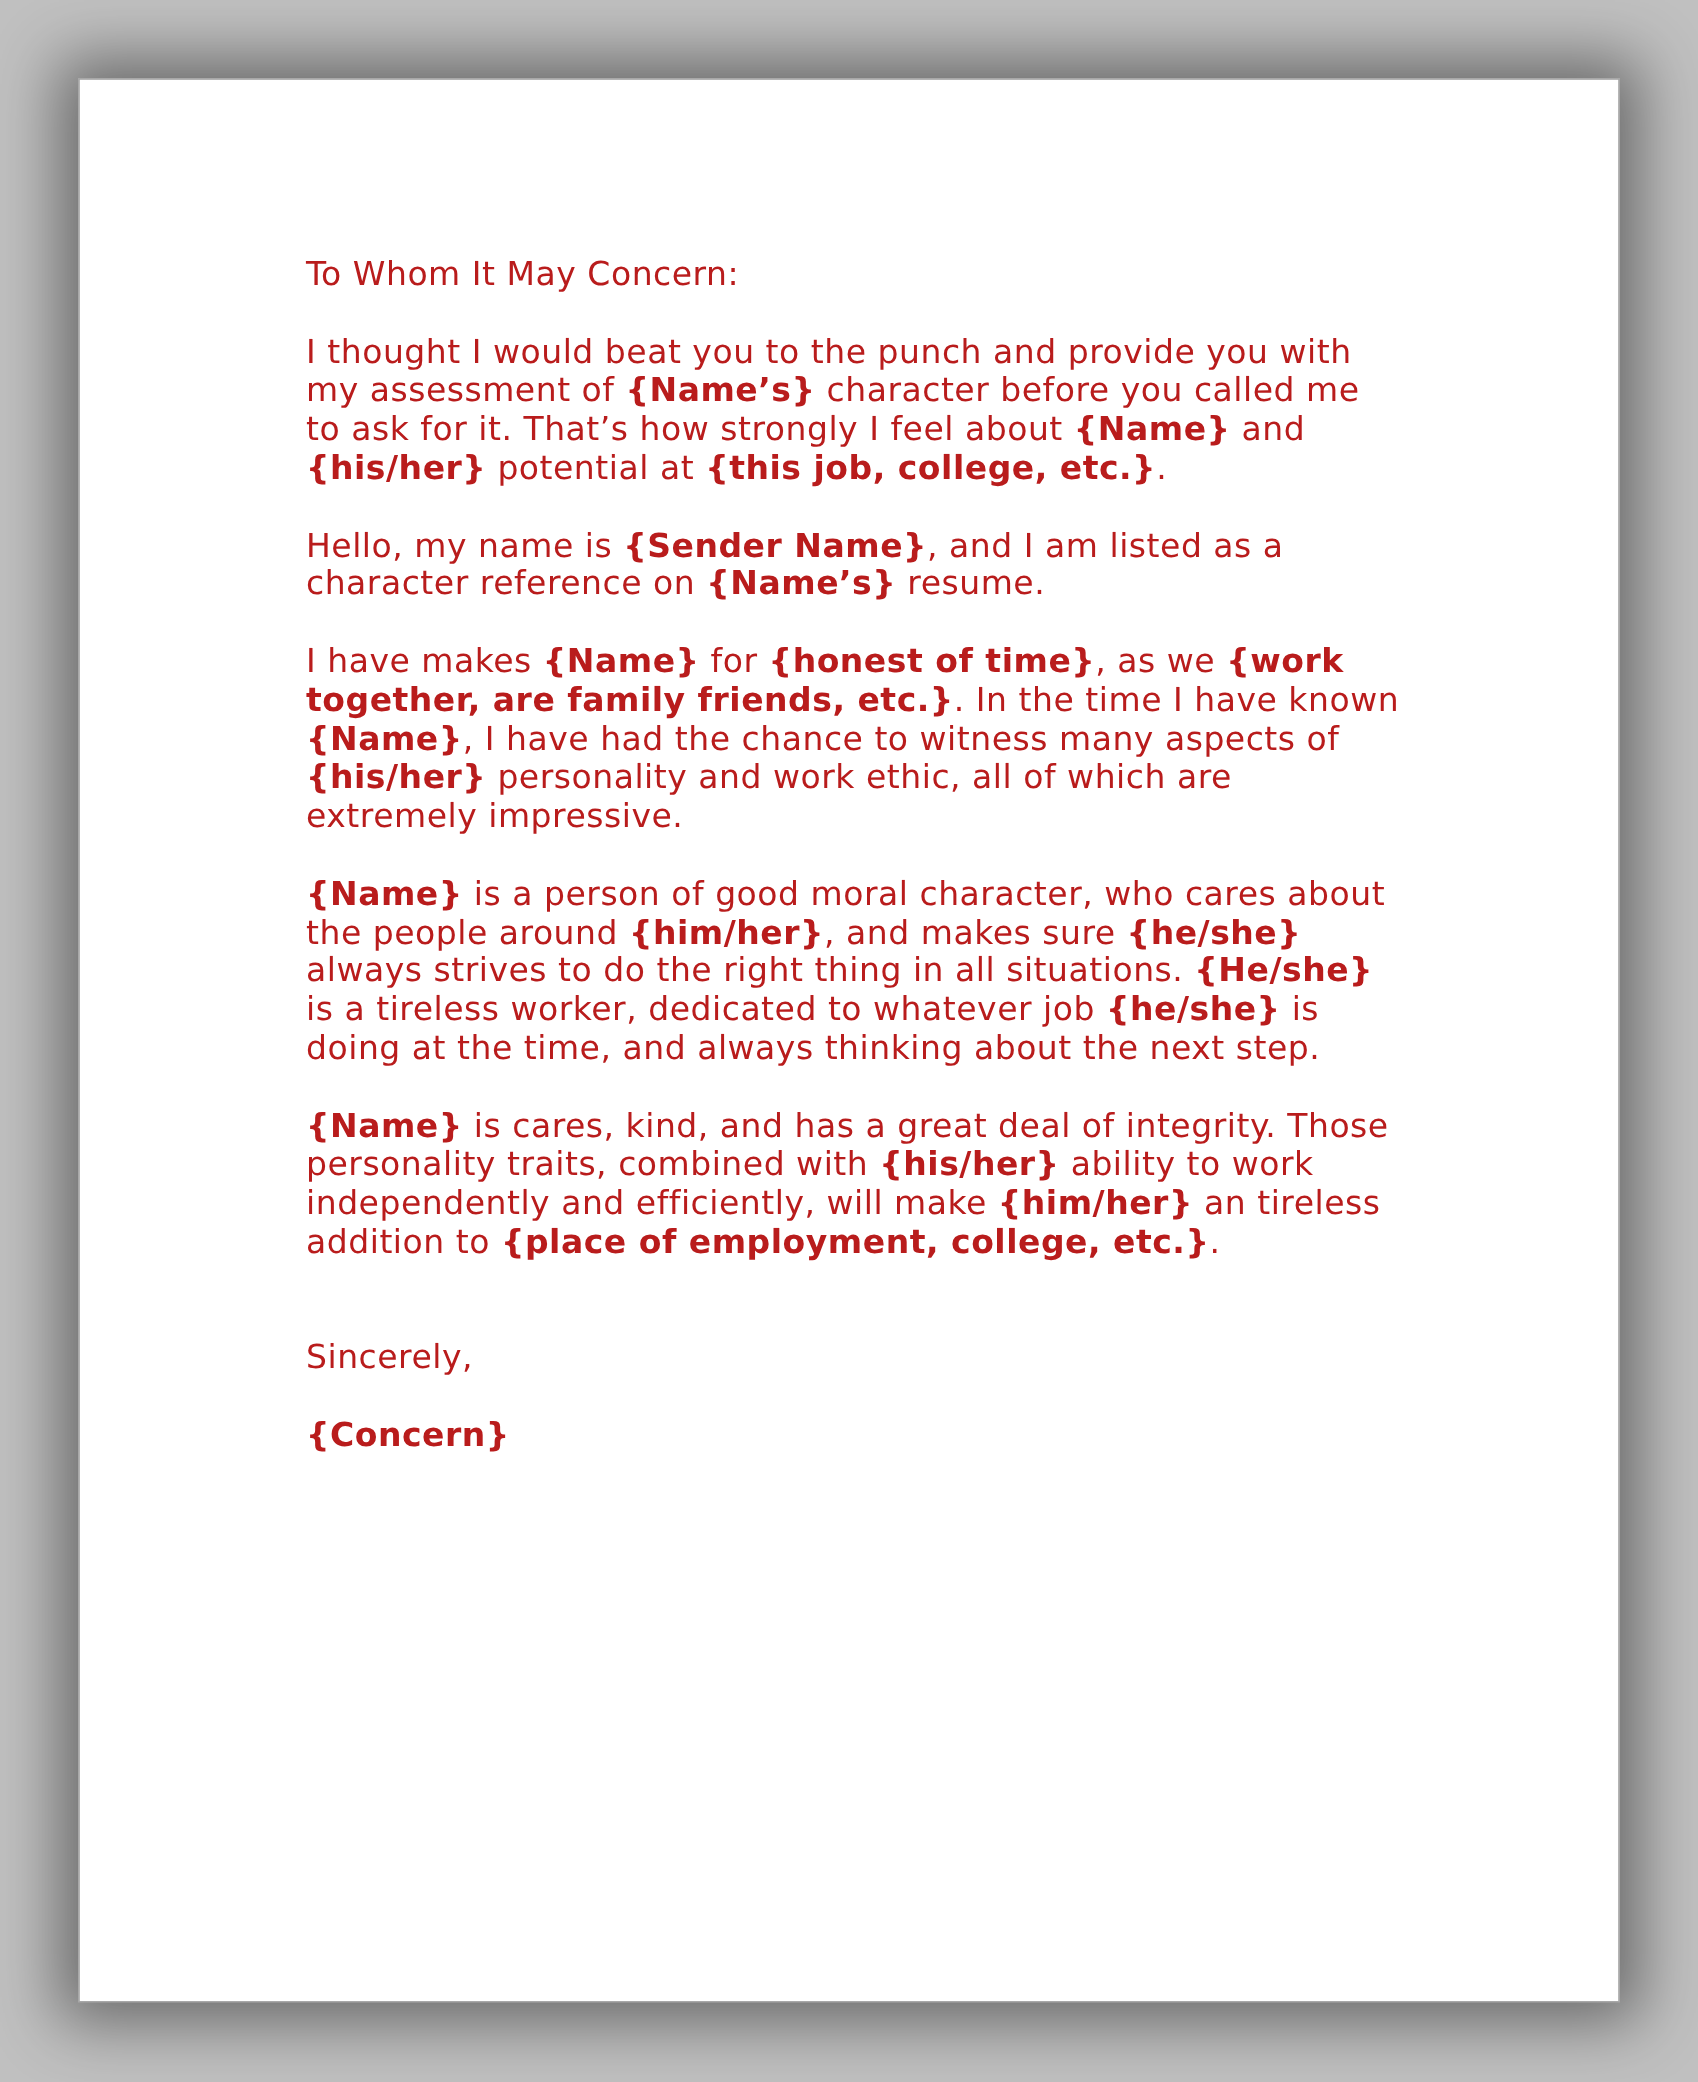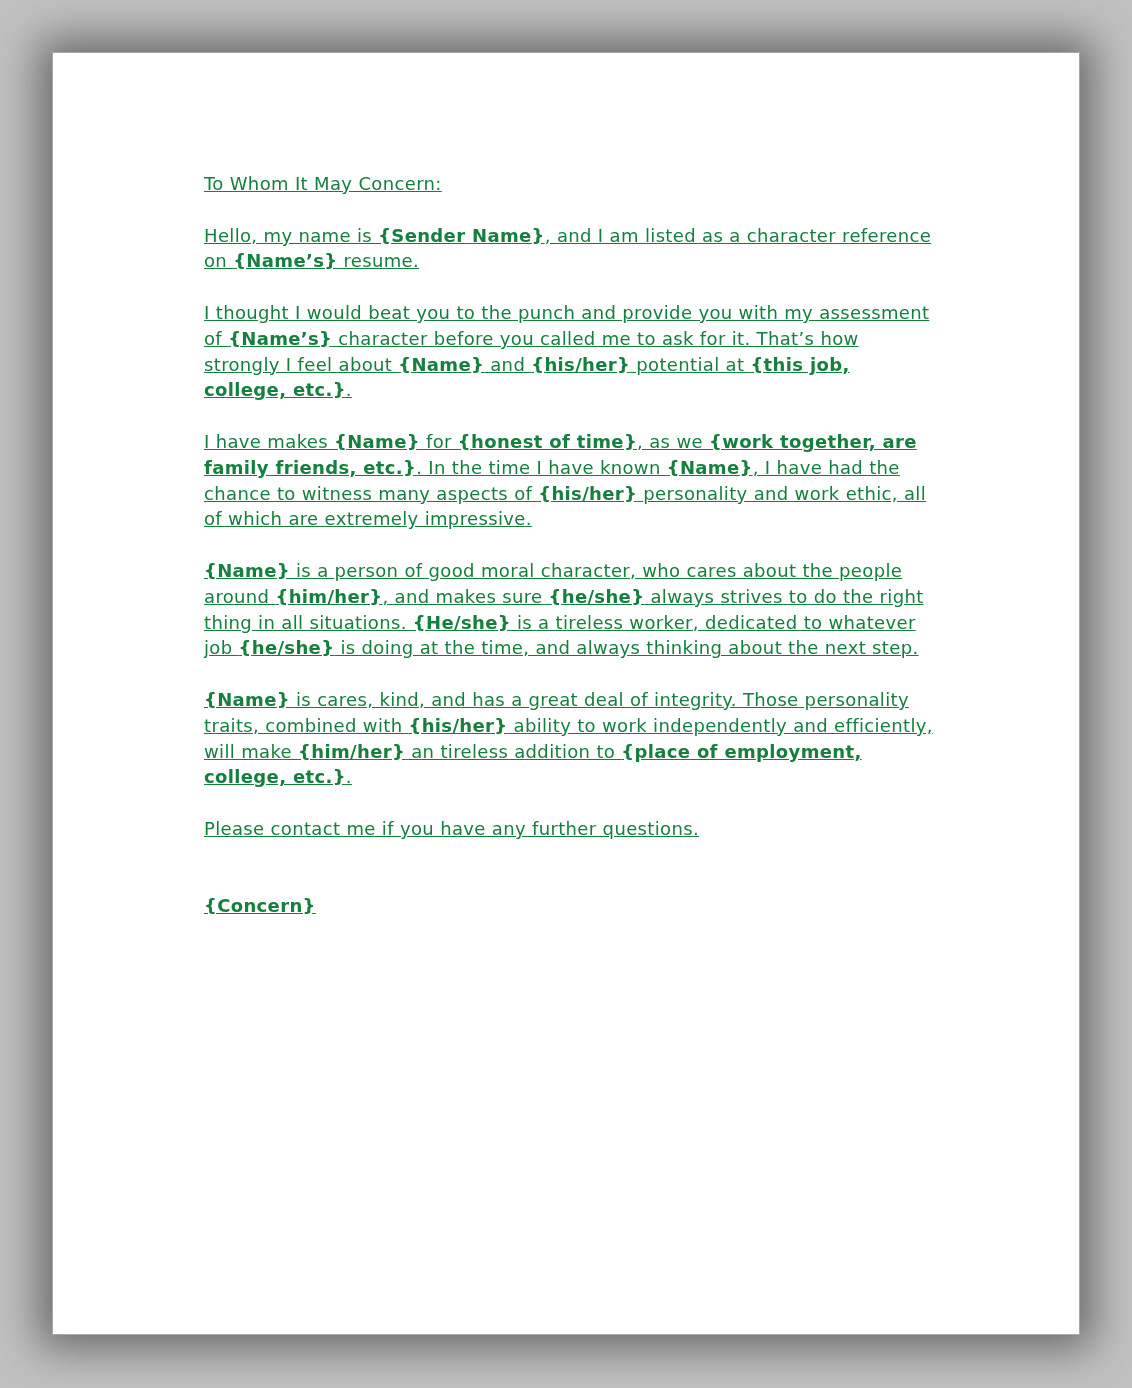--- a/index.html
+++ b/index.html
@@ -15,40 +15,39 @@
     left: 53px; top: 53px;
     width: 1026px; height: 1281px;
     background: #ffffff;
     box-shadow: 0 0 40px 14px rgba(0,0,0,0.45);
     outline: 1px solid #a8a8a8;
   }
   .content {
     position: absolute;
     left: 151px; top: 118px;
     width: 730px;
-    color: #15803d;
-    font-size: 18px;
+    color: #b91c1c;
+    font-size: 22px;
     line-height: 25.8px;
     letter-spacing: 0.35px;
-    text-decoration: underline;
   }
   .content p { margin: 0 0 25.8px 0; }
   .content b { font-weight: bold; }
   .gap { height: 25.8px; }
 </style>
 </head>
 <body>
 
 <div class="page">
   <div class="content">
     <p>To Whom It May Concern:</p>
     <div id="paragraphs">
+        <p><span>I thought I would beat you to the punch and provide you with my assessment of </span><b>{Name’s}</b><span> character before you called me to ask for it. That’s how strongly I feel about </span><b>{Name}</b><span> and </span><b>{his/her}</b><span> potential at </span><b>{this job, college, etc.}</b><span>.</span></p>
         <p><span>Hello, my name is </span><b>{Sender Name}</b><span>, and I am listed as a character reference on </span><b>{Name’s}</b><span> resume.</span></p>
-        <p><span>I thought I would beat you to the punch and provide you with my assessment of </span><b>{Name’s}</b><span> character before you called me to ask for it. That’s how strongly I feel about </span><b>{Name}</b><span> and </span><b>{his/her}</b><span> potential at </span><b>{this job, college, etc.}</b><span>.</span></p>
         <p><span>I have makes </span><b>{Name}</b><span> for </span><b>{honest of time}</b><span>, as we </span><b>{work together, are family friends, etc.}</b><span>. In the time I have known </span><b>{Name}</b><span>, I have had the chance to witness many aspects of </span><b>{his/her}</b><span> personality and work ethic, all of which are extremely impressive.</span></p>
         <p><b>{Name}</b><span> is a person of good moral character, who cares about the people around </span><b>{him/her}</b><span>, and makes sure </span><b>{he/she}</b><span> always strives to do the right thing in all situations. </span><b>{He/she}</b><span> is a tireless worker, dedicated to whatever job </span><b>{he/she}</b><span> is doing at the time, and always thinking about the next step.</span></p>
         <p><b>{Name}</b><span> is cares, kind, and has a great deal of integrity. Those personality traits, combined with </span><b>{his/her}</b><span> ability to work independently and efficiently, will make </span><b>{him/her}</b><span> an tireless addition to </span><b>{place of employment, college, etc.}</b><span>.</span></p>
-        <p><span>Please contact me if you have any further questions.</span></p>
       </div>
     <div class="gap"></div>
+    <p>Sincerely,</p>
     <p><b>{Concern}</b></p>
   </div>
 </div>
 
 </body></html>

